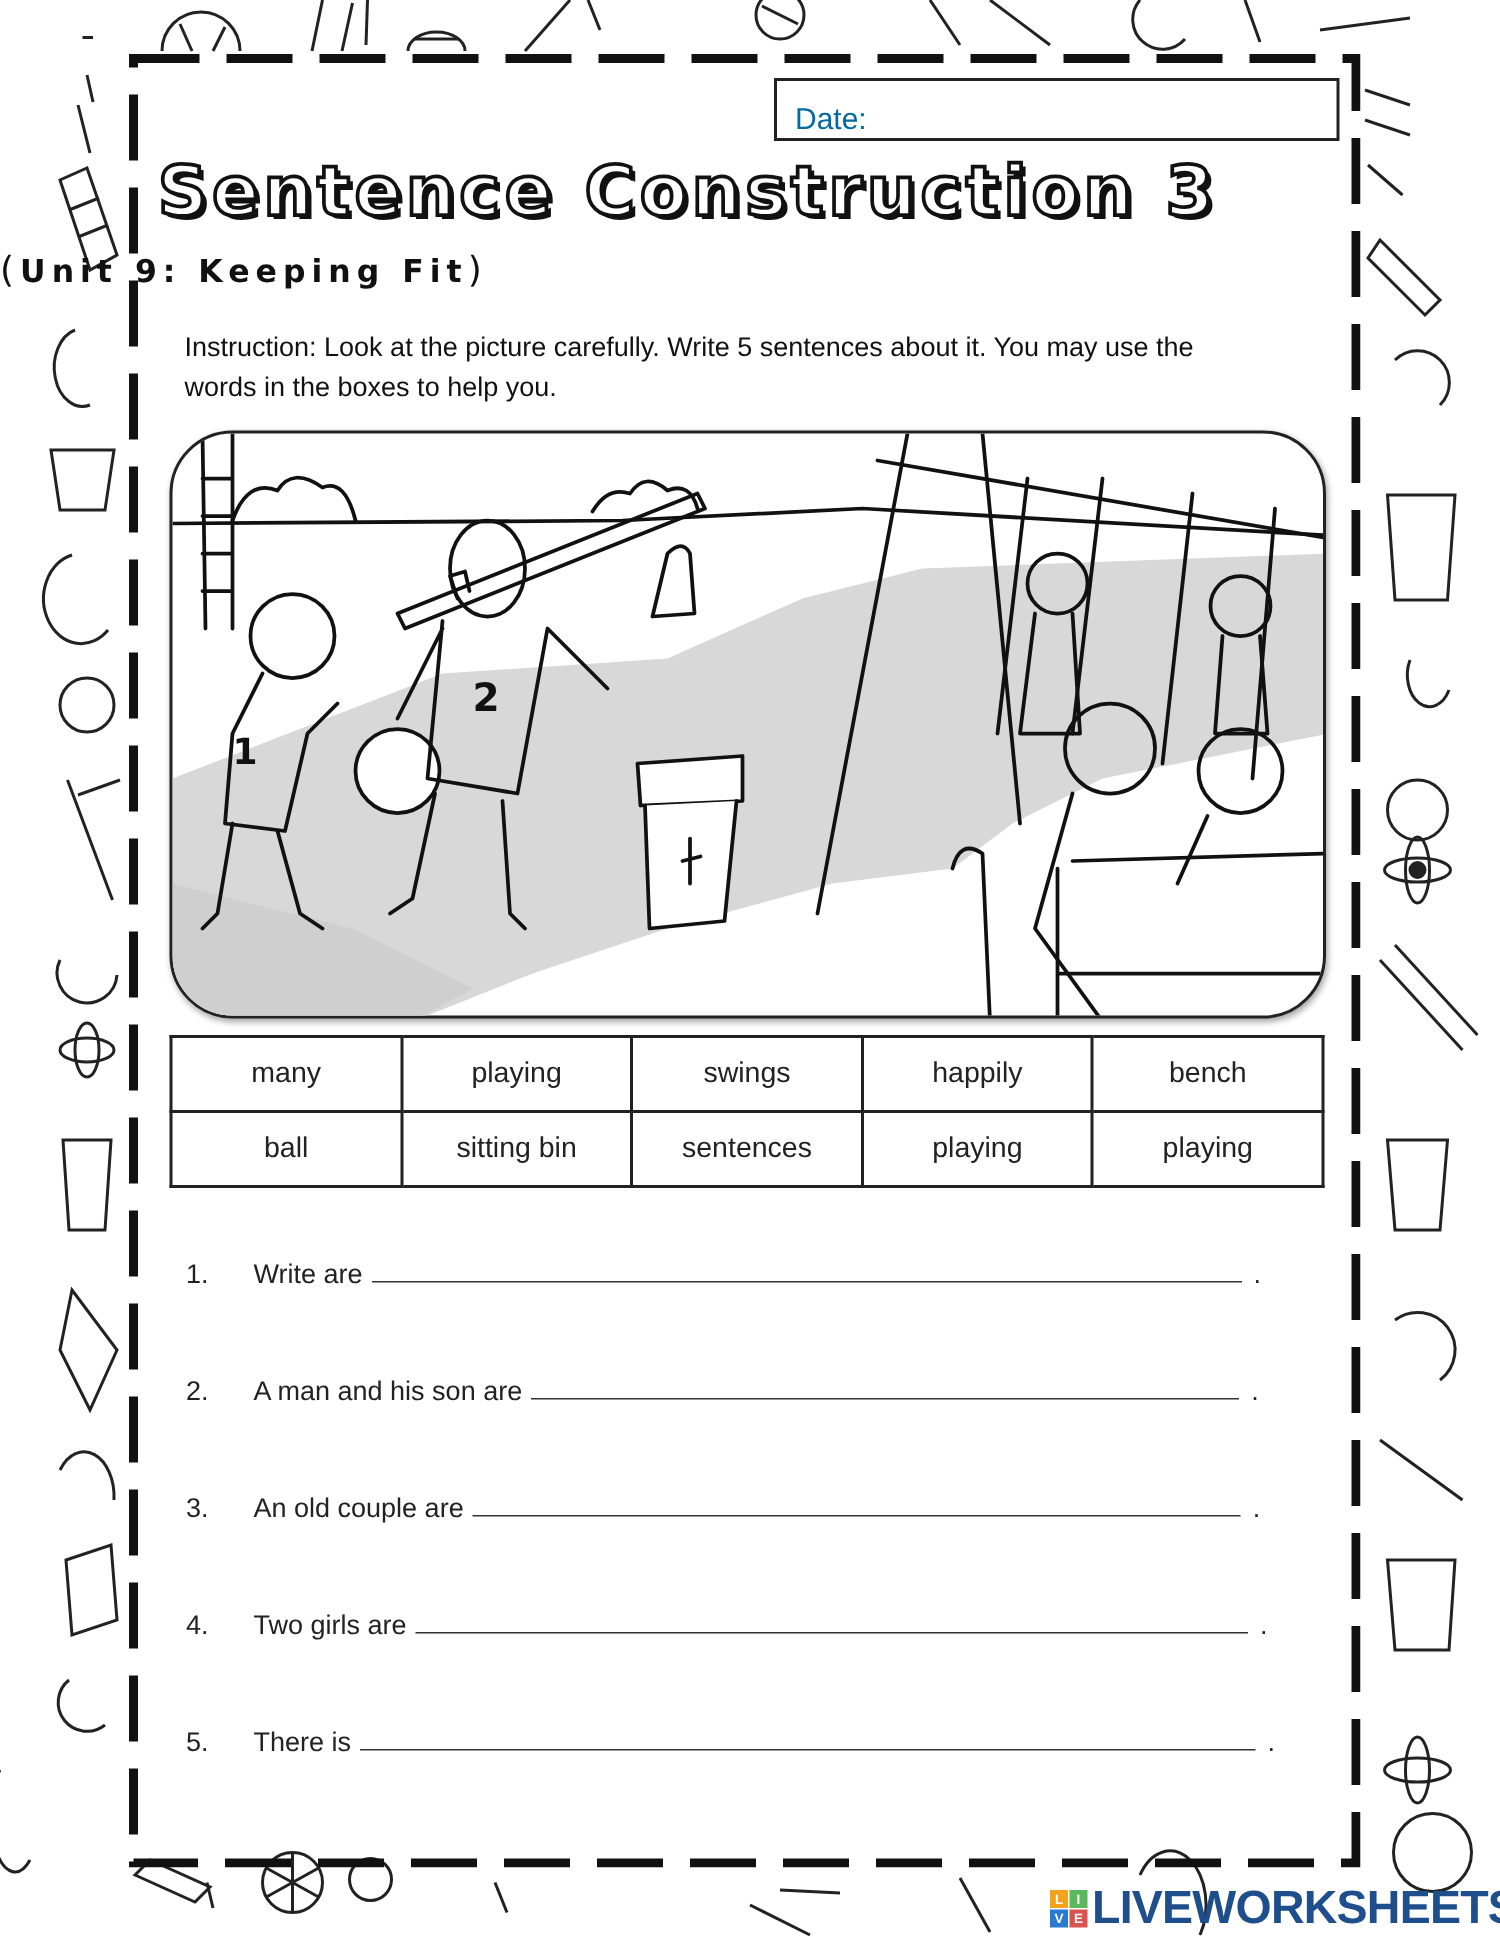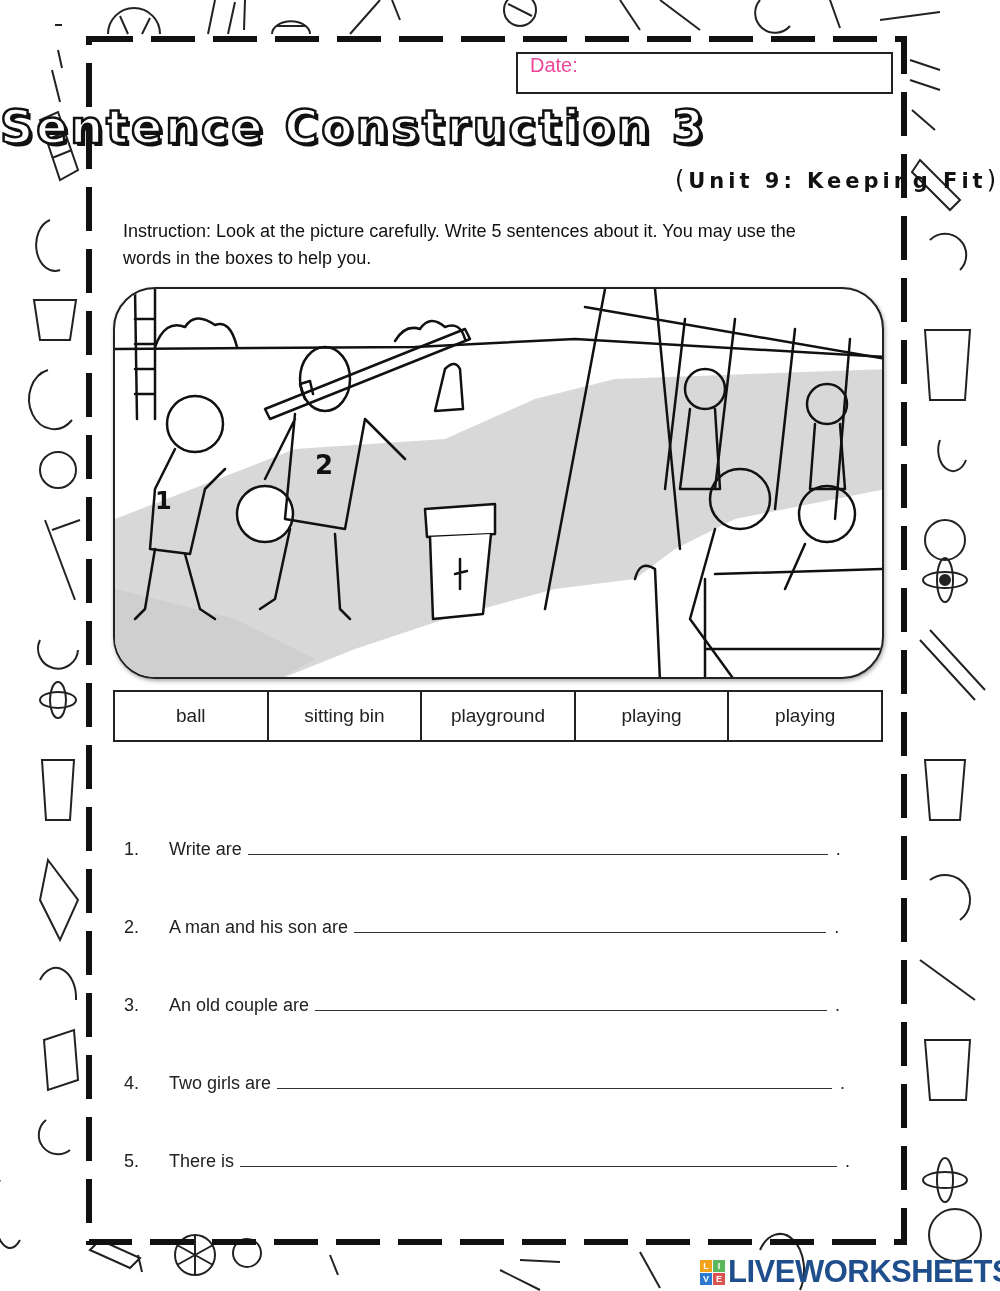--- a/index.html
+++ b/index.html
@@ -10,32 +10,32 @@
     }
     .doodles { position: absolute; inset: 0; pointer-events: none; }
     .border-frame {
       position: absolute; left: 86px; top: 36px; width: 821px; height: 1209px;
       box-sizing: border-box;
     }
     .border-frame svg { position: absolute; left: 0; top: 0; }
     .date-box {
       position: absolute; left: 516px; top: 52px; width: 377px; height: 42px;
       border: 2px solid #222; box-sizing: border-box;
-      display: flex; align-items: flex-start; padding-left: 12px;
-      font-size: 20px; color: #ec4899;
+      display: flex; align-items: flex-end; padding-left: 12px;
+      font-size: 20px; color: #0369a1;
     }
     .title {
-      position: absolute; left: 0; width: 812px; top: 100px; text-align: left;
+      position: absolute; left: 0; width: 812px; top: 100px; text-align: right;
       font-family: "DejaVu Sans", sans-serif; font-weight: bold;
       font-size: 46px; letter-spacing: 3px; color: #fff;
       -webkit-text-stroke: 2.5px #111;
       text-shadow: 3px 3px 0 #111;
     }
     .subtitle {
-      position: absolute; left: 0; width: 1000px; top: 166px; text-align: right;
+      position: absolute; left: 0; width: 1000px; top: 166px; text-align: left;
       font-family: "DejaVu Sans", sans-serif; font-weight: bold;
       font-size: 21px; letter-spacing: 4px; color: #111;
     }
     .subtitle .paren { font-weight: normal; font-size: 24px; }
     .instruction {
       position: absolute; left: 123px; top: 218px; width: 720px;
       font-size: 18px; font-weight: normal; line-height: 27px; color: #111;
       font-family: "Liberation Sans Narrow", "Liberation Sans", sans-serif;
     }
     .picture {
@@ -208,23 +208,30 @@
       <path d="M600 285 L771 280 M590 290 L590 392 M771 280 L771 392 M590 360 L771 360"></path>
 
       <path d="M520 290 Q525 270 540 280 L545 392"></path>
     </g>
   </svg>
 </div>
 
 <table class="word-table">
   <tbody>
     <tr>
+      <td>many</td>
+      <td>playing</td>
+      <td>swings</td>
+      <td>happily</td>
+      <td>bench</td>
+    </tr>
+    <tr>
       <td>ball</td>
       <td>sitting bin</td>
-      <td>playground</td>
+      <td>sentences</td>
       <td>playing</td>
       <td>playing</td>
     </tr>
   </tbody>
 </table>
 
 <div class="sentences">
   <div class="sentence" style="top:0px;">
     <span class="num">1.</span>
     <span class="stem">Write are</span>

